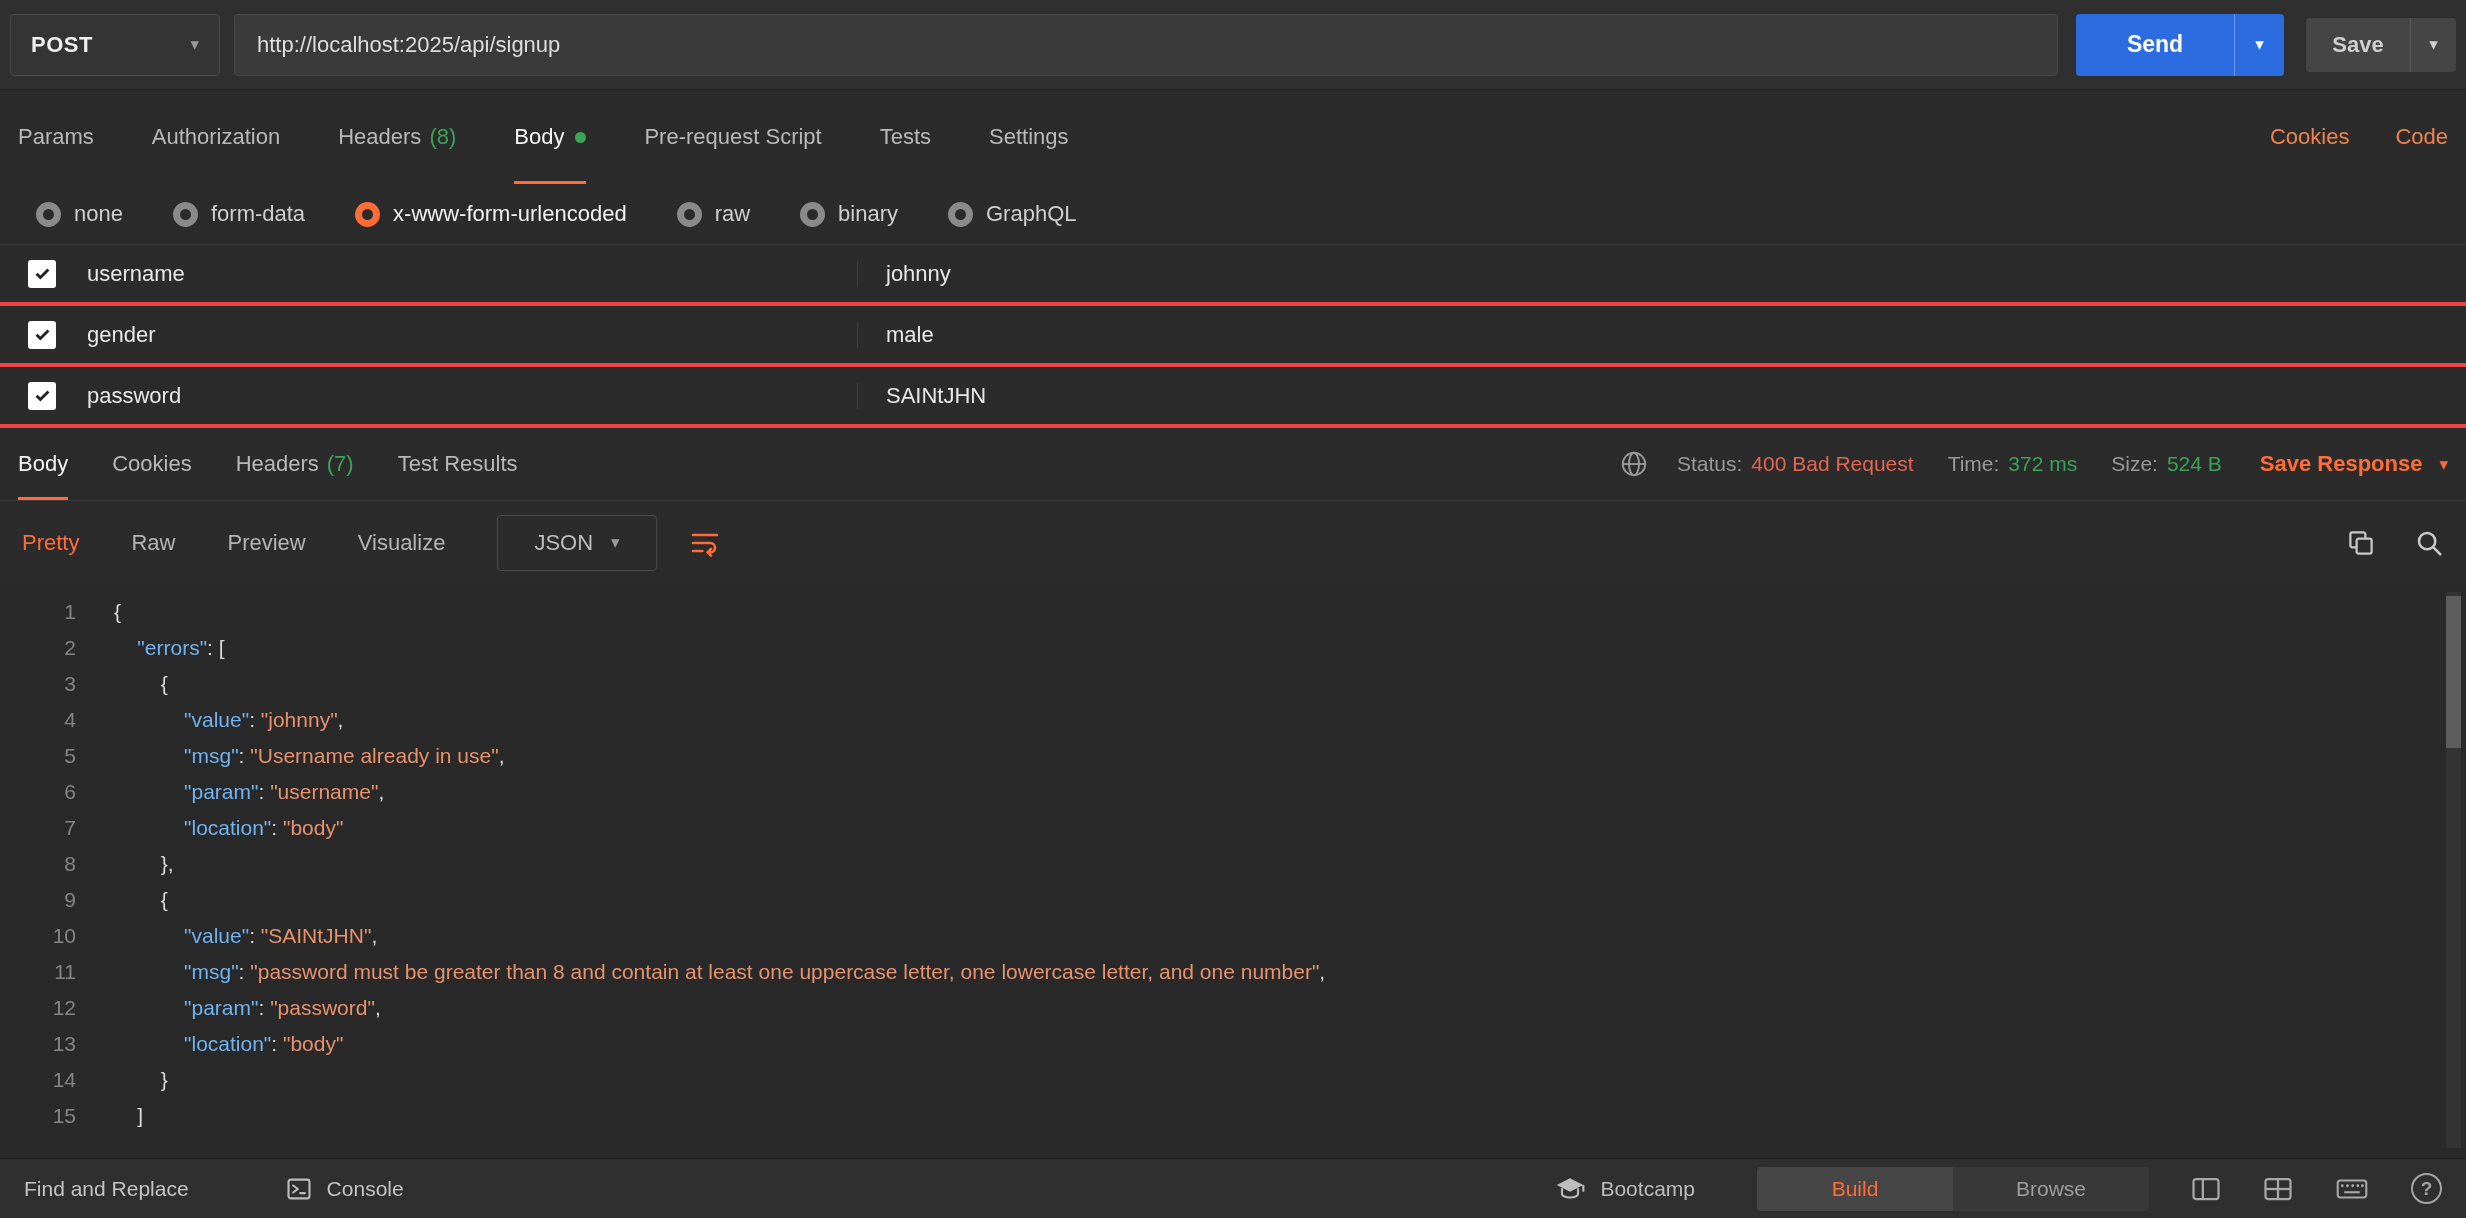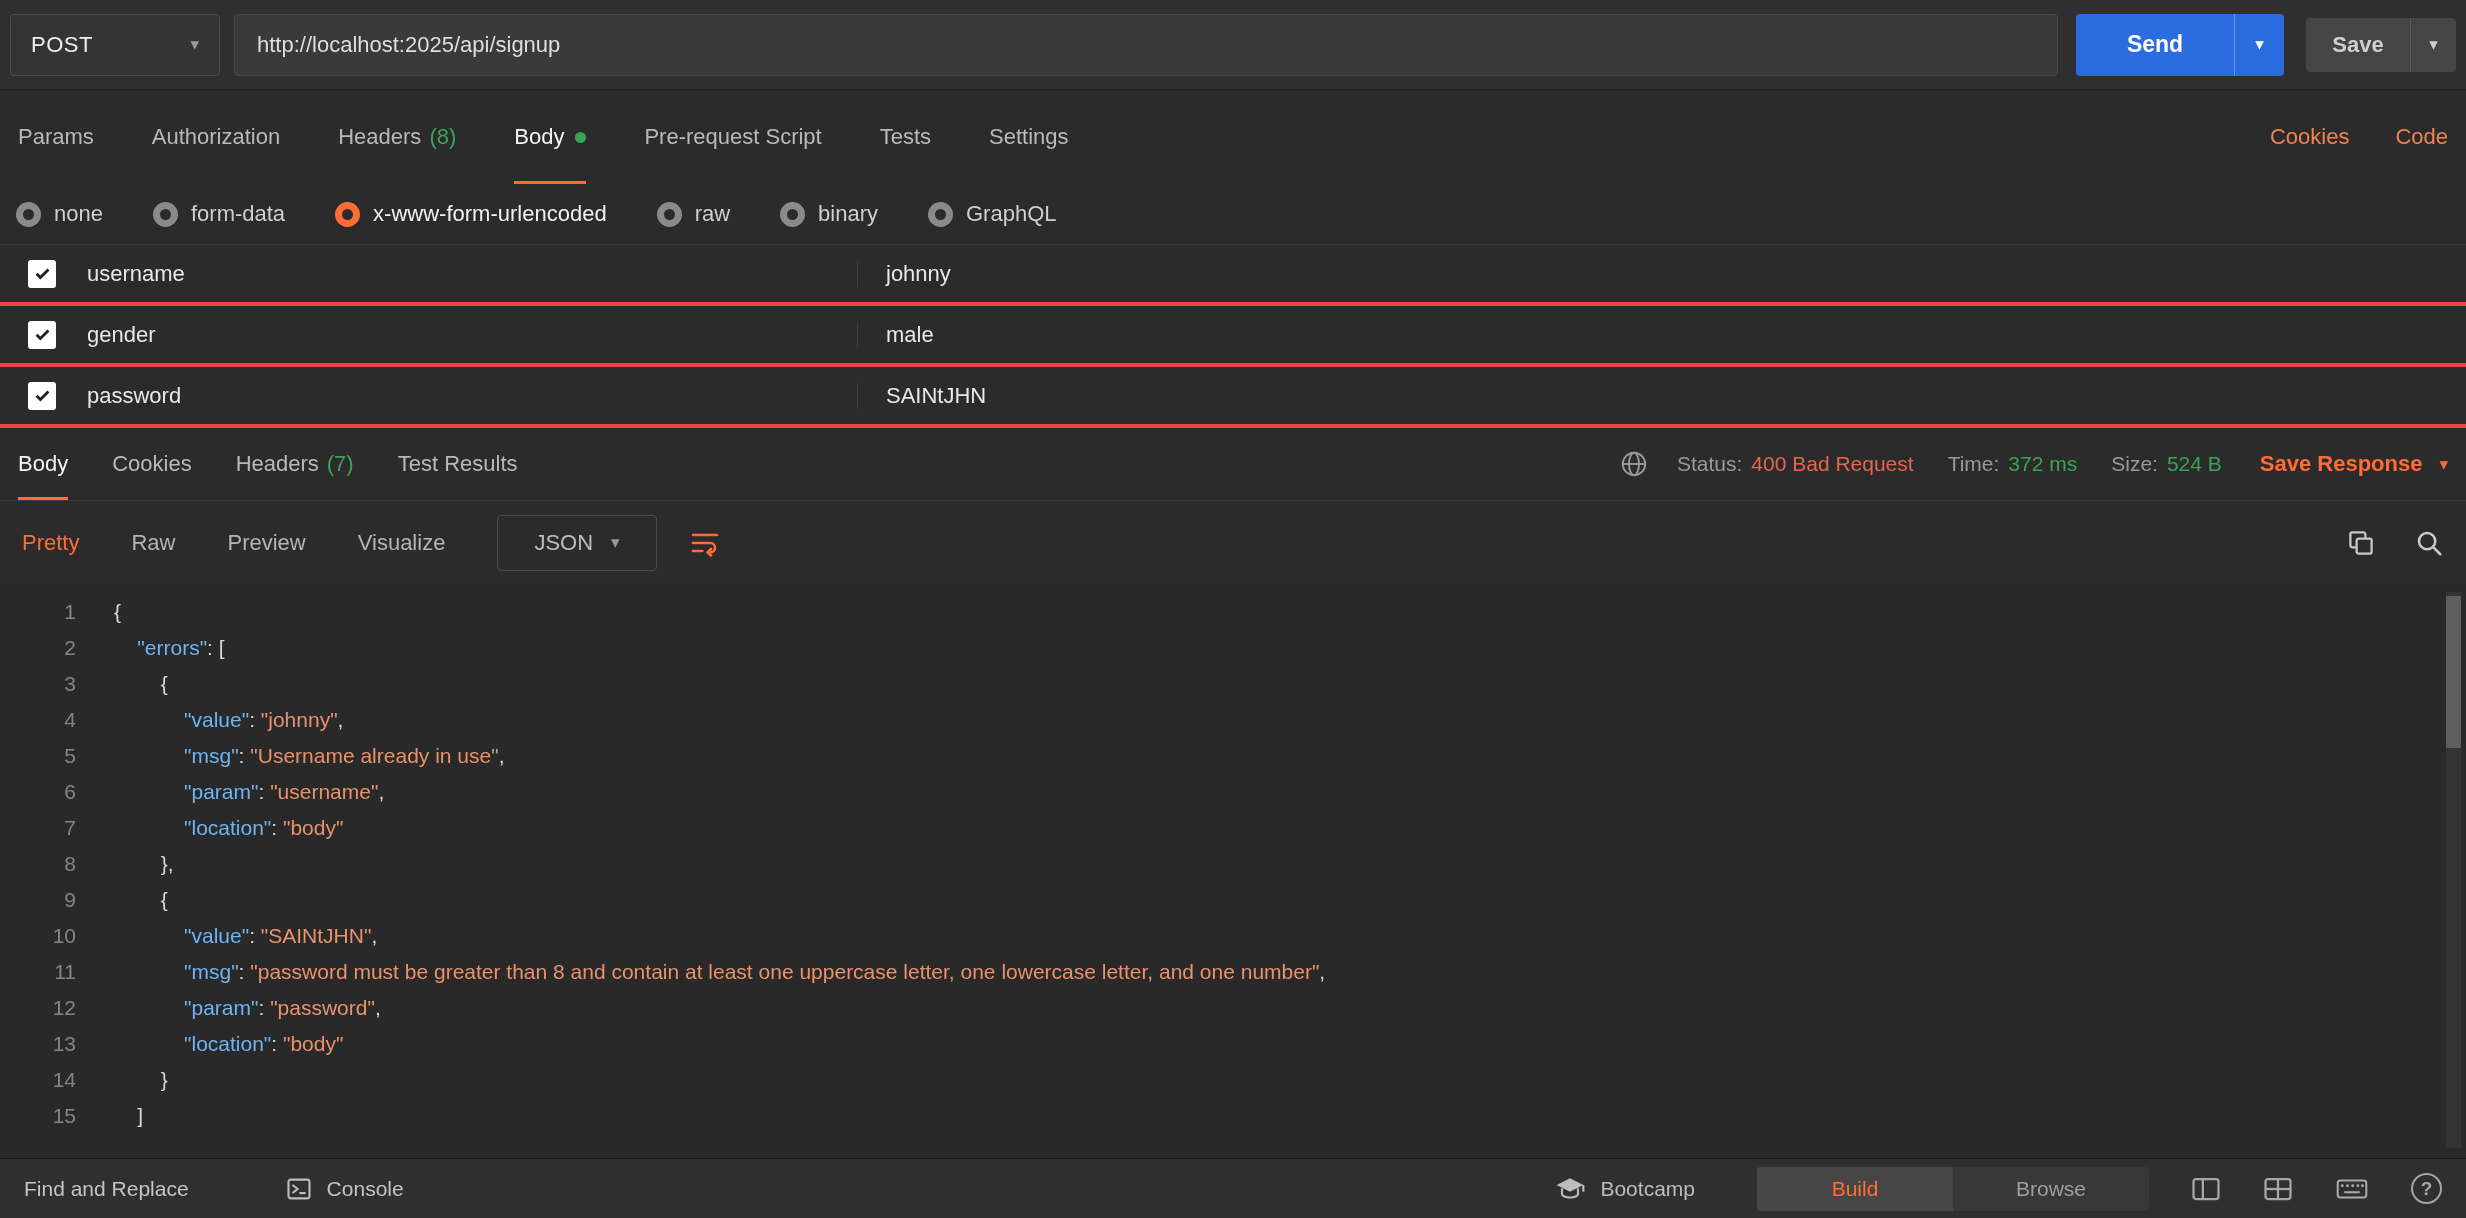--- a/index.html
+++ b/index.html
@@ -2,21 +2,21 @@
 <html style="--accent: #ff6c37; --link-orange: #ef8350; --success: #3aa356; --error: #e7654f; --send-blue: #2b6de0; --key-blue: #6fb3f0; --string-orange: #e8926d;"><head>
 <meta charset="utf-8">
 <style>
 *{margin:0;padding:0;box-sizing:border-box;font-family:"Liberation Sans",sans-serif}
 html,body{width:2466px;height:1218px;background:#2b2b2b;overflow:hidden}
 .app{display:flex;flex-direction:column;width:100%;height:100%;color:#e0e0e0}
 
 
 .request-bar{height:90px;flex:none;background:#2f2f2f;border-bottom:1px solid #1f1f1f;display:flex;align-items:center;padding:0 10px}
 .method-select{width:210px;height:62px;flex:none;background:#343434;border:1px solid #4a4a4a;border-radius:4px;display:flex;align-items:center;padding:0 20px;cursor:pointer}
-.method-label{font-size:22px;font-weight:400;letter-spacing:.5px;color:#efefef}
+.method-label{font-size:22px;font-weight:700;letter-spacing:.5px;color:#efefef}
 .caret{font-size:17px;line-height:1}
 .method-select .caret{margin-left:auto;color:#9a9a9a}
 .url-input{flex:1;height:62px;margin-left:14px;background:#3a3a3a;border:1px solid #474747;border-radius:4px;color:#dedede;font-size:22px;padding:8px 22px;outline:none}
 .send-split{display:flex;height:62px;margin-left:18px;border-radius:4px;overflow:hidden;flex:none}
 .send-main{width:158px;background:var(--send-blue,#2b6de0);border:none;color:#fff;font-size:23px;font-weight:700;cursor:pointer}
 .send-caret{width:50px;background:var(--send-blue,#2b6de0);border:none;border-left:1px solid rgba(255,255,255,.28);color:#fff;cursor:pointer}
 .save-split{display:flex;height:54px;margin-left:22px;border-radius:4px;overflow:hidden;flex:none}
 .save-main{width:104px;background:#454545;border:none;color:#cfcfcf;font-size:22px;font-weight:600;cursor:pointer}
 .save-caret{width:46px;background:#454545;border:none;border-left:1px solid #5a5a5a;color:#cfcfcf;cursor:pointer}
 
@@ -25,21 +25,21 @@
 .tab{height:100%;display:flex;align-items:center;font-size:22px;color:#b9b9b9;cursor:pointer}
 .req-tabs .tab{margin-right:58px}
 .tab.active{color:#f4f4f4;box-shadow:inset 0 -3px 0 var(--accent,#ff6c37)}
 .count{margin-left:8px}
 .count-green{color:var(--success,#3aa356)}
 .green-dot{width:11px;height:11px;border-radius:50%;background:var(--success,#3aa356);margin-left:11px}
 .req-links{margin-left:auto;display:flex;align-items:center;height:100%}
 .req-link{color:var(--link-orange,#ef8350);font-size:22px;margin-left:46px;cursor:pointer}
 
 
-.body-types{height:60px;flex:none;display:flex;align-items:center;padding:0 16px}
+.body-types{height:60px;flex:none;display:flex;align-items:center;padding:0 36px}
 .radio-item{display:flex;align-items:center;margin-right:50px;cursor:pointer}
 .radio{width:25px;height:25px;border-radius:50%;border:7px solid #8a8a8a;flex:none}
 .radio-item.selected .radio{border-color:var(--accent,#ff6c37)}
 .radio-label{font-size:22px;color:#cfcfcf;margin-left:13px}
 .radio-item.selected .radio-label{color:#f2f2f2}
 
 
 .kv-table{flex:none;border-top:1px solid #3c3c3c}
 .kv-row{height:61px;display:flex;align-items:center;border-bottom:4px solid #ef4444;font-size:22px;color:#e8e8e8}
 .kv-key{width:857px;flex:none;display:flex;align-items:center;padding-left:28px}

